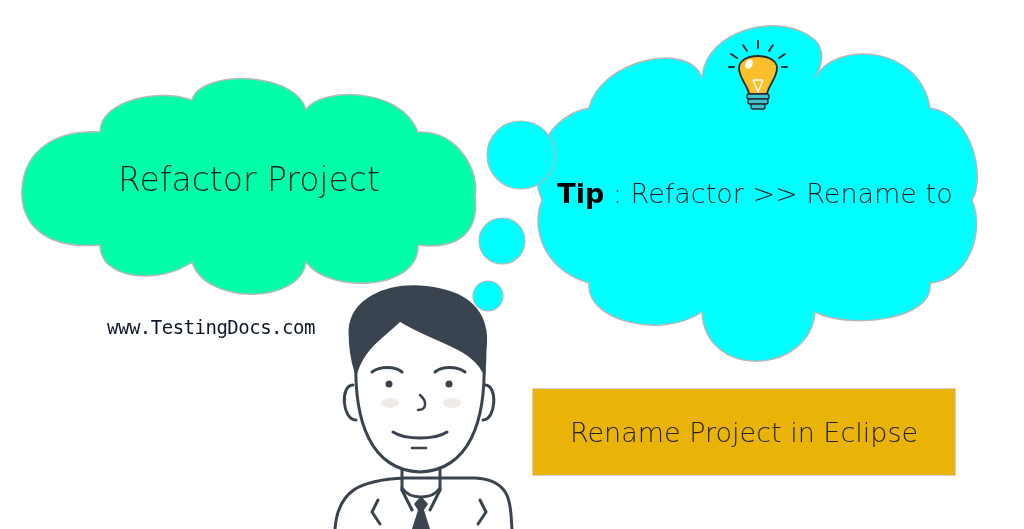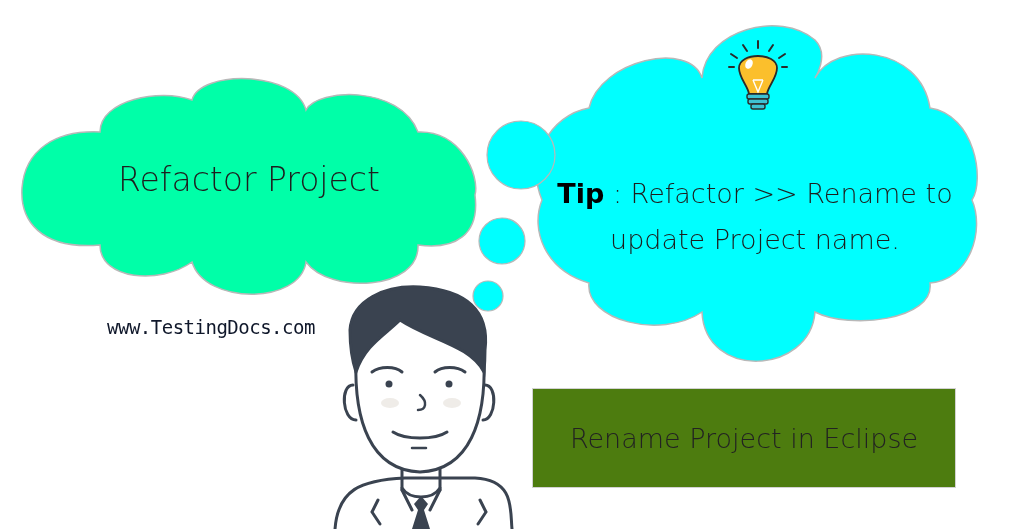--- a/index.html
+++ b/index.html
@@ -4,22 +4,22 @@
 <style>
   html, body { margin: 0; padding: 0; background: #ffffff; }
   body { width: 1024px; height: 529px; position: relative; overflow: hidden;
          font-family: "DejaVu Sans", sans-serif; }
   .layer { position: absolute; left: 0; top: 0; }
   .txt { position: absolute; color: #1e1e1e; white-space: nowrap; }
   #green-label { left: 22px; top: 160px; width: 454px; text-align: center; font-size: 33px; font-weight: 300; }
   #tip-text { left: 535px; top: 160px; width: 440px; text-align: center; font-size: 27px; line-height: 46px; font-weight: 300; margin-top: 11px; }
   #tip-text b { font-weight: bold; color: #000; }
   #url { left: 107px; top: 316px; font-family: "DejaVu Sans Mono", monospace; font-size: 19px; color: #0f172a; letter-spacing: -0.5px; }
-  #title-box { position: absolute; left: 532px; top: 388px; width: 424px; height: 100px;
-               background: #4d7c0f; border: 1px solid #d2d2d2; box-sizing: border-box;
+  #title-box { position: absolute; left: 532px; top: 388px; width: 424px; height: 88px;
+               background: #eab308; border: 1px solid #d2d2d2; box-sizing: border-box;
                display: flex; align-items: center; justify-content: center; }
   #title-box span { font-size: 27px; color: #222; font-weight: 300; }
 </style>
 </head>
 <body>
 
 <svg class="layer" width="1024" height="529" viewBox="0 0 1024 529">
 
   <g>
     <path d="M100 132
@@ -110,20 +110,19 @@
     <path d="M393 432 C 405 440, 435 440, 447 432"></path>
 
     <path d="M412 448 L 426 448" stroke-width="2.5"></path>
   </g>
 </svg>
 
 <div id="green-label" class="txt">Refactor Project</div>
 
 <div id="tip-text" class="txt">
   <div><b>Tip</b><span> : </span><span>Refactor &gt;&gt; Rename to</span></div>
-  <div>update Project name.</div>
 </div>
 
 <div id="url" class="txt">www.TestingDocs.com</div>
 
 <div id="title-box">
   <span>Rename Project in Eclipse</span>
 </div>
 
 </body></html>

